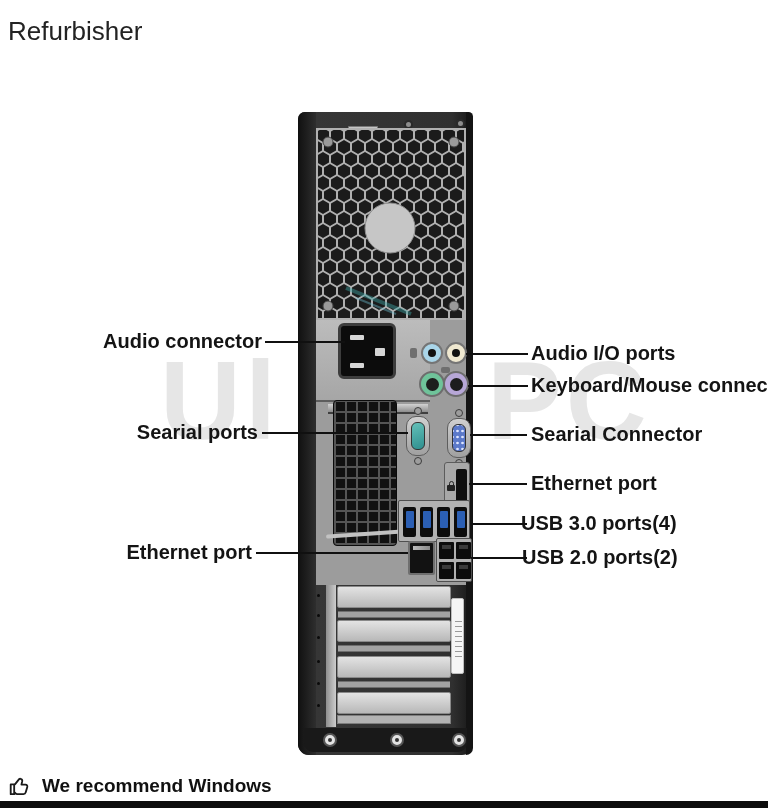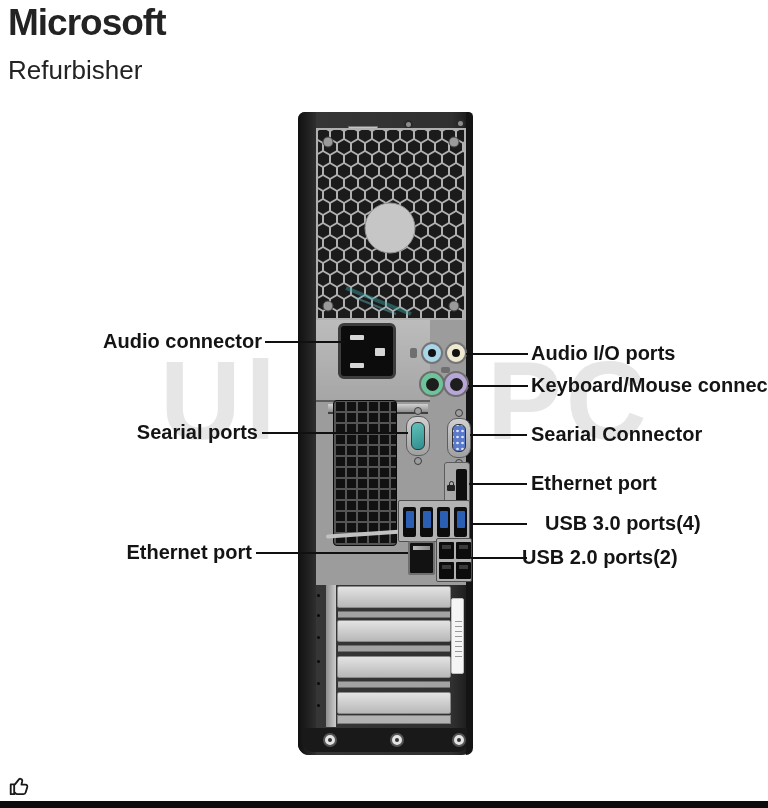--- a/index.html
+++ b/index.html
@@ -79,21 +79,20 @@
   .footer-text{font-size:19px;font-weight:bold;color:#111;}
   .bottom-bar{position:absolute;left:0;top:801px;width:768px;height:7px;background:#0c0c0c;z-index:2;}
 </style>
 </head>
 <body>
 
 <div class="wm" style="left:160px;top:336px;">Ul</div>
 <div class="wm" style="left:487px;top:336px;">PC</div>
 
 <div class="logo">
-  <div class="logo-brand">Microsoft</div>
   <div class="logo-line3">Refurbisher</div>
 </div>
 
 <div class="tower">
   <div class="edge-l"></div>
   <div class="edge-r"></div>
   <div class="screw-top" style="left:106px;top:8px;"></div>
   <div class="screw-top" style="left:158px;top:7px;"></div>
   <div class="tab"></div>
 
@@ -250,24 +249,25 @@
 
 <div class="label" style="left:531px;top:374px;">Keyboard/Mouse connector</div>
 <div class="leader" style="left:468px;top:385px;width:60px;"></div>
 
 <div class="label" style="left:531px;top:423px;">Searial Connector</div>
 <div class="leader" style="left:470px;top:434px;width:57px;"></div>
 
 <div class="label" style="left:531px;top:472px;">Ethernet port</div>
 <div class="leader" style="left:469px;top:483px;width:58px;"></div>
 
-<div class="label" style="left:545px;top:512px;">USB 3.0 ports(4)</div>
+<div class="label" style="left:521px;top:512px;">USB 3.0 ports(4)</div>
 <div class="leader" style="left:471px;top:523px;width:56px;"></div>
 
 <div class="label" style="left:522px;top:546px;">USB 2.0 ports(2)</div>
 <div class="leader" style="left:471px;top:557px;width:56px;"></div>
 
 <div class="footer">
   <svg width="26" height="26" viewBox="0 0 24 24">
     <path d="M2.5 10.5h3.2v9H2.5z M6.5 18.2c.5.8 1.3 1.3 2.2 1.3h5.6c1 0 1.8-.7 2-1.6l1.5-5c.3-1.1-.5-2.2-1.6-2.2h-3.8l.7-3.1c.2-1-.4-2-1.4-2.2-.8-.2-1.6.2-2 .9L6.6 10.3" fill="none" stroke="#1a1a1a" stroke-width="1.7" stroke-linejoin="round" stroke-linecap="round"></path>
   </svg>
+  <span class="footer-text">We recommend Windows</span>
 </div>
 <div class="bottom-bar"></div>
 
 </body></html>

